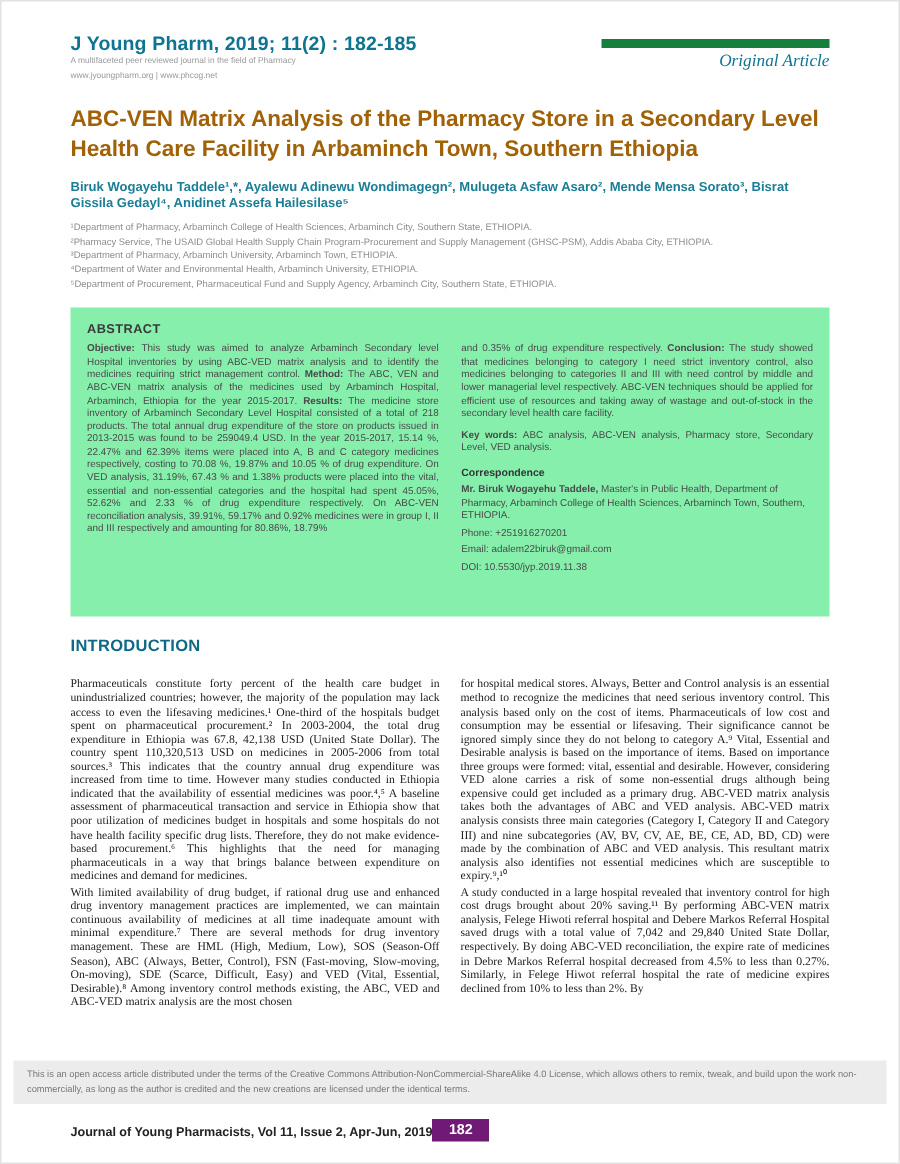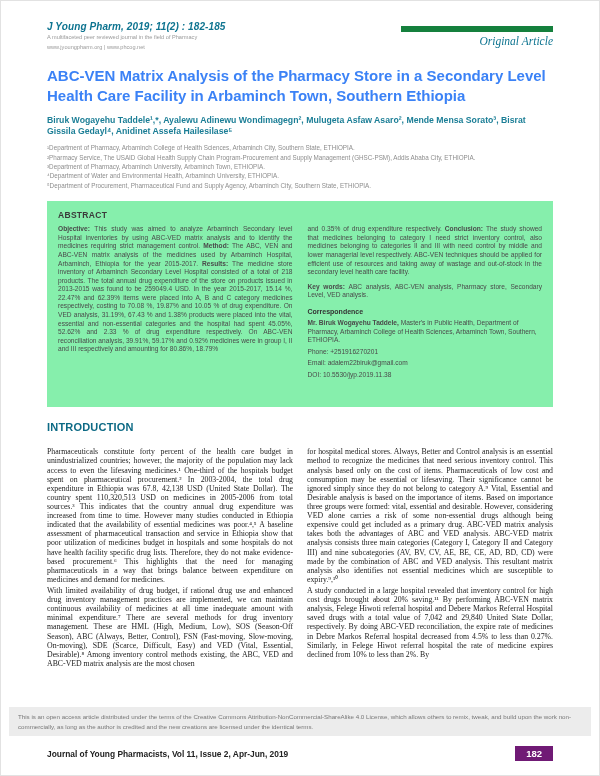--- a/index.html
+++ b/index.html
@@ -5,29 +5,29 @@
   html,body{margin:0;padding:0;background:#f2f2f2;}
   .sheet{
     width:600px;height:776px;margin:0 auto;background:#ffffff;
     font-family:"Liberation Sans",sans-serif;color:#333;
     box-sizing:border-box;border:1px solid #e2e2e2;
     display:flex;flex-direction:column;overflow:hidden;
   }
   .content{padding:20px 46px 0;}
   
   .top{display:flex;justify-content:space-between;align-items:flex-start;}
-  .citation{color:#0e7490;font-weight:bold;font-size:10px;letter-spacing:.1px;font-style:italic;}
+  .citation{color:#0e7490;font-weight:bold;font-size:13px;letter-spacing:.1px;}
   .sub{font-size:5.6px;color:#9a9a9a;margin-top:2px;line-height:1.35;}
   .article-type{
     margin-top:5px;border-top:6px solid #15803d;padding-top:3px;width:152px;
     text-align:right;font-style:italic;font-size:11.5px;color:#0e7490;
     font-family:"Liberation Serif",serif;
   }
   
-  .title{margin:15px 0 4px;font-size:15px;line-height:1.32;color:#3b82f6;font-weight:bold;}
+  .title{margin:15px 0 4px;font-size:15px;line-height:1.32;color:#a16207;font-weight:bold;}
   .authors{margin-top:9px;font-size:8.7px;font-weight:bold;color:#1b7e96;line-height:1.35;}
   .affils{margin-top:5px;font-size:6.3px;color:#8d8d8d;line-height:1.5;}
   
   .abstract{margin-top:11px;background:#86efac;padding:9px 11px 28px;}
   .abs-head{font-size:8.5px;font-weight:bold;color:#3a3a3a;letter-spacing:.3px;}
   .abs-cols{display:flex;gap:15px;margin-top:5px;}
   .abs-col{flex:1;font-size:6.6px;line-height:1.3;color:#4a4a4a;text-align:justify;}
   .abs-col p{margin:0;}
   .kw{margin-top:6px !important;}
   .corr{margin-top:7px;}
@@ -42,21 +42,21 @@
   }
   .col{flex:1;}
   .col p{margin:0;}
   .col p + p{margin-top:2px;}
   
   .bottom{margin-top:auto;padding-bottom:14px;}
   .license{
     background:#ececec;margin:12px 8px 0;padding:5px 9px;
     font-size:6.2px;color:#777;line-height:1.5;
   }
-  .foot{display:flex;justify-content:space-between;align-items:center;padding:10px 46px 0;}
+  .foot{display:flex;align-items:center;padding:10px 46px 0;}
   .foot-left{font-size:8.4px;font-weight:bold;color:#222;}
   .page-badge{background:#701a75;color:#fff;font-weight:bold;font-size:9.5px;padding:2px 11px;}
 </style>
 </head>
 <body>
 
 <div class="sheet">
   <div class="content">
 
     <header class="top">

